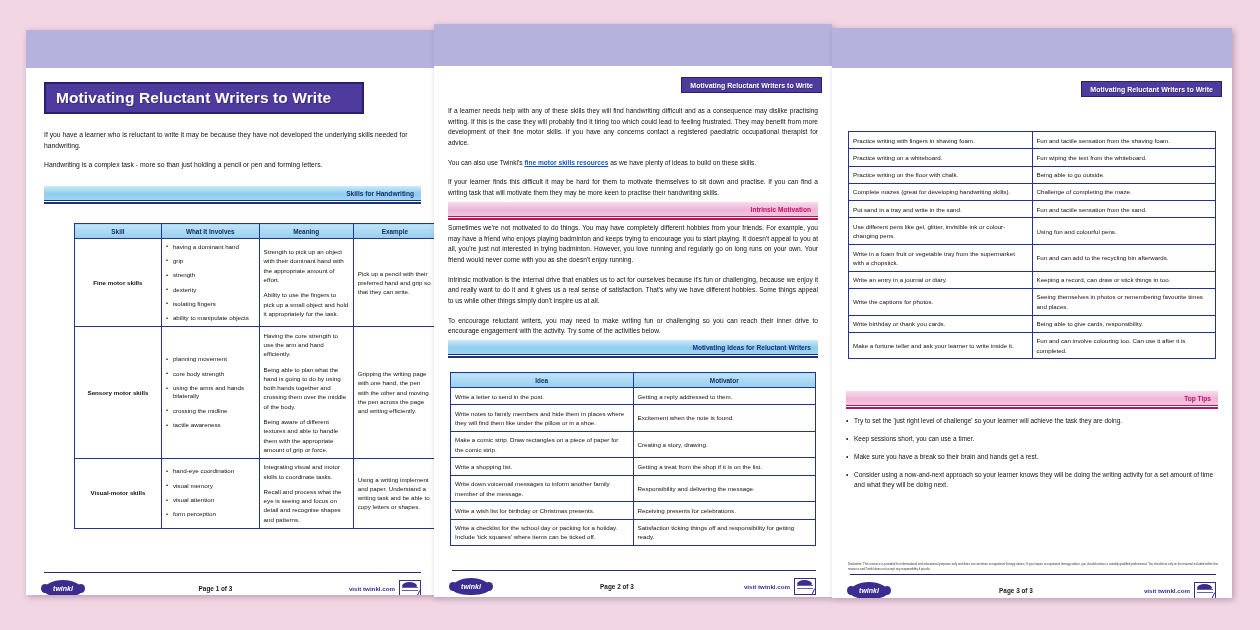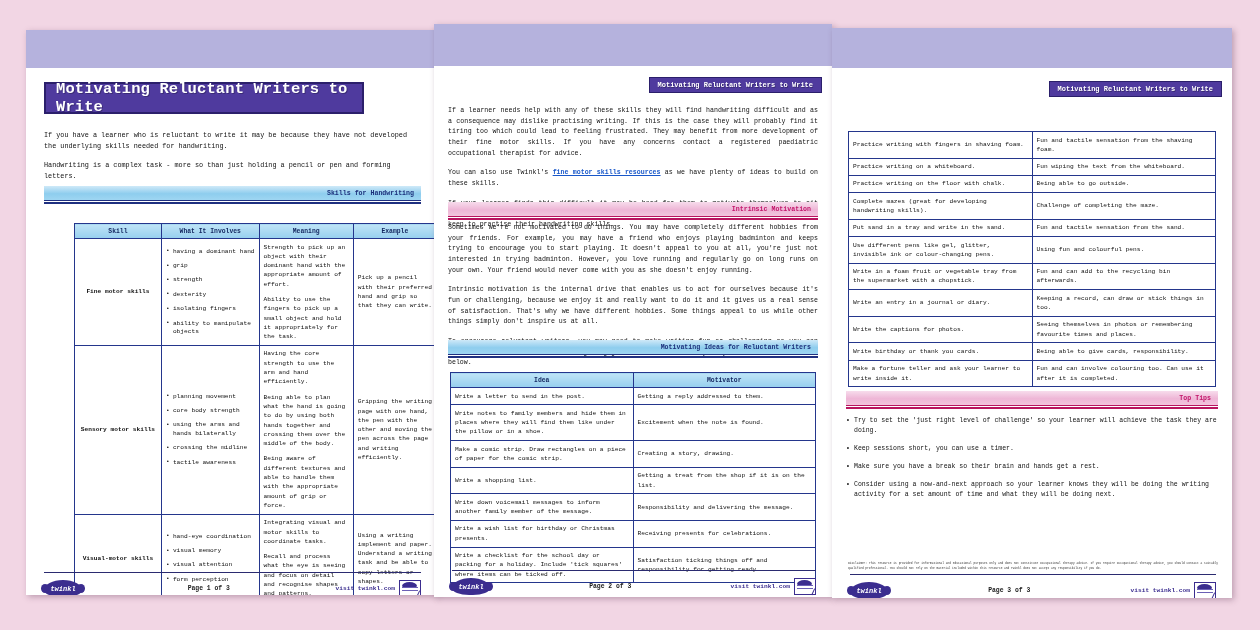--- a/index.html
+++ b/index.html
@@ -10,21 +10,20 @@
     background: #f2d6e4;
     font-family: "Liberation Sans", sans-serif;
   }
   #stage { position: relative; width: 1260px; height: 630px; background: #f2d6e4; }
 
   .page {
     position: absolute;
     background: #ffffff;
     box-shadow: 2px 2px 6px rgba(90,50,80,.35);
     overflow: hidden;
-    font-family: Liberation Mono, monospace;
   }
   .page-inner { position: relative; width: 100%; height: 100%; }
 
   
   .top-band {
     position: absolute; left: 0; right: 0; top: 0;
     background: #b5b2dd;
   }
 
   

